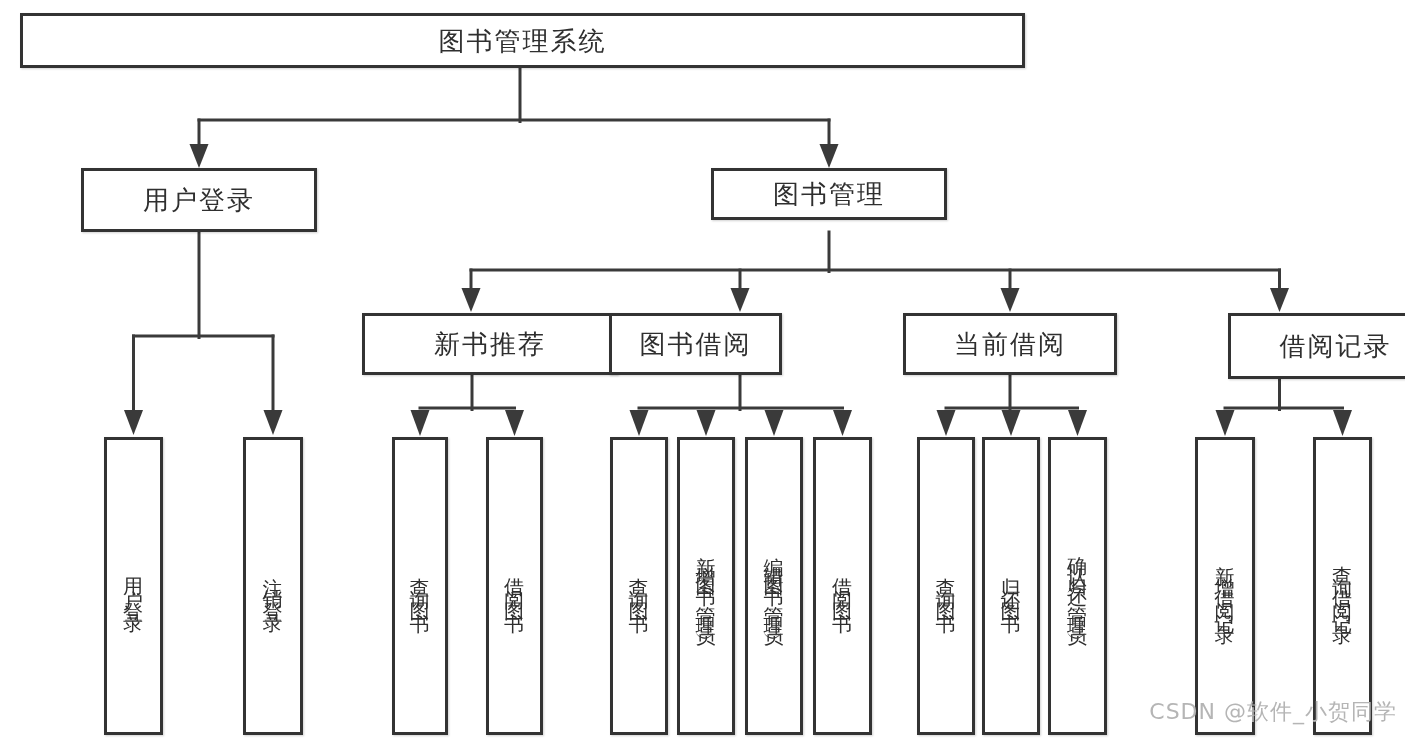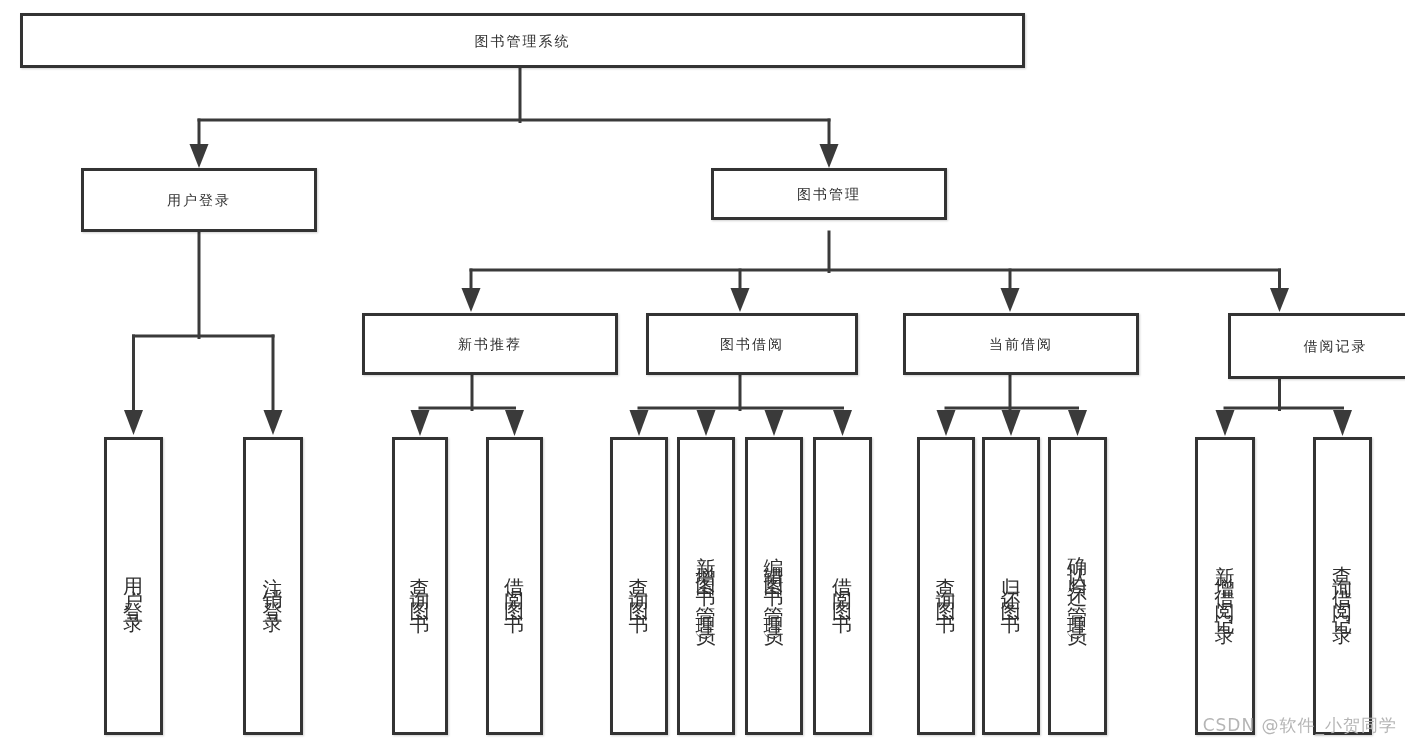--- a/index.html
+++ b/index.html
@@ -34,39 +34,39 @@
     position: absolute;
     background: var(--background);
     border: 3px solid var(--border);
     display: flex;
     align-items: center;
     justify-content: center;
     box-shadow: 1px 1px 2px rgba(0,0,0,0.18);
   }
   .node .label {
     color: var(--text);
-    font-size: 14px;
+    font-size: 26px;
     letter-spacing: 2px;
     white-space: nowrap;
     line-height: 1;
   }
   .node.leaf .label {
     writing-mode: vertical-rl;
     text-orientation: mixed;
     font-size: 20px;
     letter-spacing: 12px;
     white-space: normal;
   }
   .node.leaf.long .label { letter-spacing: 10px; }
   .watermark {
     position: absolute;
     right: 8px;
-    bottom: 10px;
+    bottom: 20px;
     color: var(--watermark);
-    font-size: 17px;
+    font-size: 22px;
     letter-spacing: 1px;
     white-space: nowrap;
     pointer-events: none;
   }
 </style>
 </head>
 <body>
 
 <div class="canvas">
 
@@ -135,24 +135,24 @@
   <div class="node" style="left:81px;top:168px;width:236px;height:64px">
     <span class="label">用户登录</span>
   </div>
   <div class="node" style="left:711px;top:168px;width:236px;height:52px">
     <span class="label">图书管理</span>
   </div>
 
   <div class="node" style="left:362px;top:313px;width:256px;height:62px">
     <span class="label">新书推荐</span>
   </div>
-  <div class="node" style="left:646px;top:313px;width:212px;height:62px">
+  <div class="node" style="left:609px;top:313px;width:173px;height:62px">
     <span class="label">图书借阅</span>
   </div>
-  <div class="node" style="left:903px;top:313px;width:236px;height:62px">
+  <div class="node" style="left:903px;top:313px;width:214px;height:62px">
     <span class="label">当前借阅</span>
   </div>
   <div class="node" style="left:1228px;top:313px;width:215px;height:66px">
     <span class="label">借阅记录</span>
   </div>
 
   <div class="node leaf" style="left:104px;top:437px;width:59px;height:298px">
     <span class="label">用户登录</span>
   </div>
   <div class="node leaf" style="left:243px;top:437px;width:60px;height:298px">

